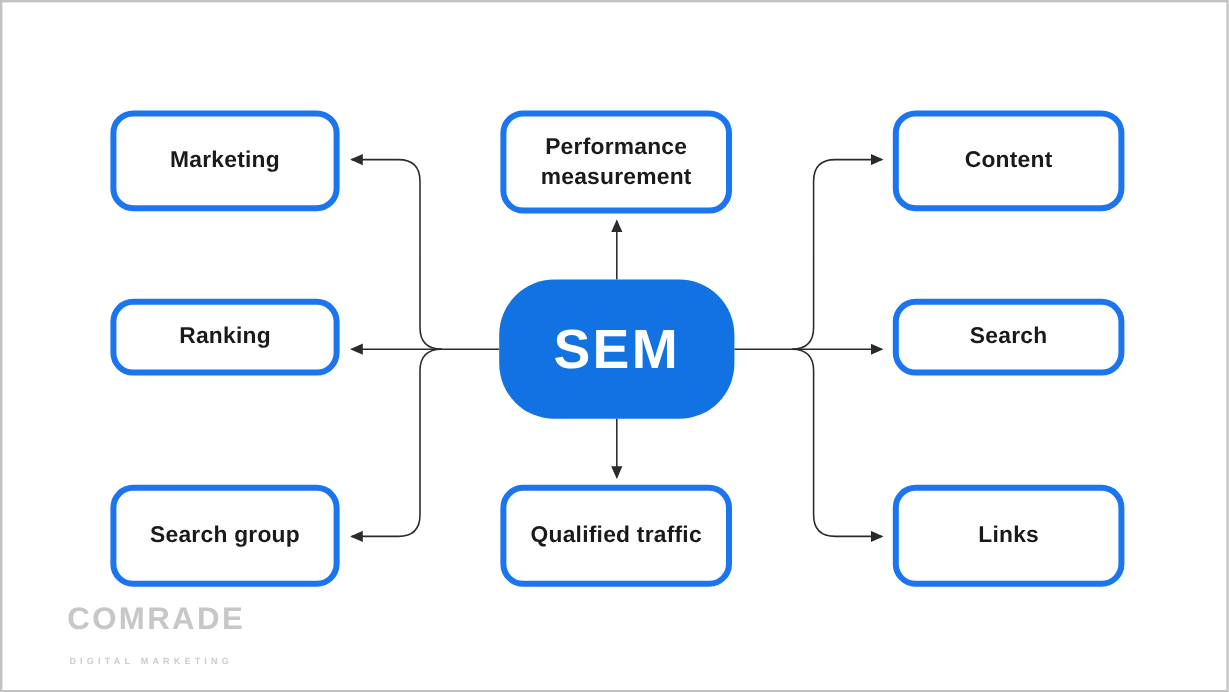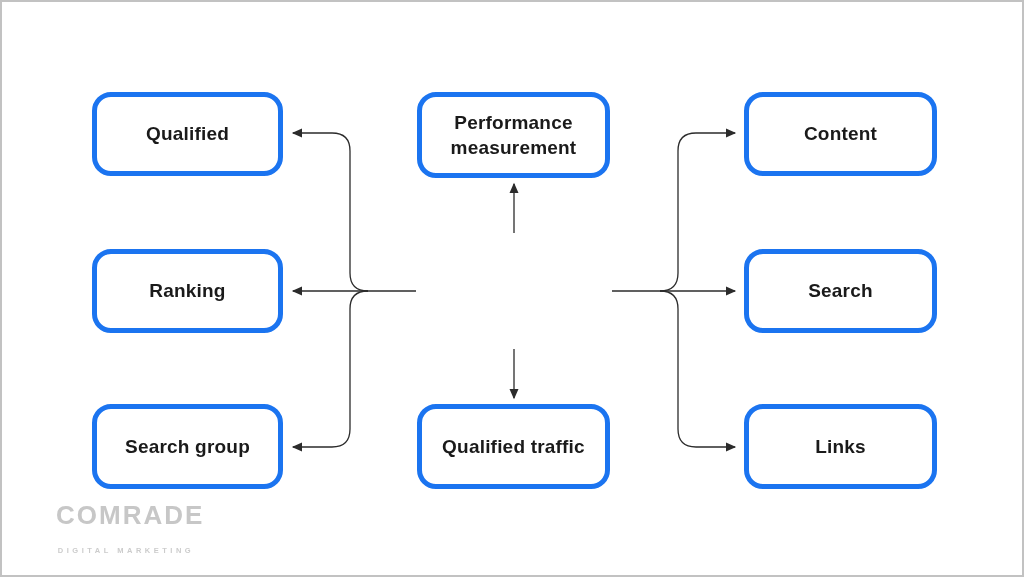--- a/index.html
+++ b/index.html
@@ -25,21 +25,21 @@
     font-size:19px;
     line-height:1.32;
     color:#1a1a1a;
     padding:4px 14px;
     letter-spacing:0.2px;
   }
   .col-left{left:90px;width:191px;}
   .col-mid{left:415px;width:193px;}
   .col-right{left:742px;width:193px;}
   .row-top{top:90px;height:84px;}
-  .row-midrow{top:247px;height:84px;}
+  .row-midrow{top:247px;height:64px;}
   .row-bottom{top:402px;height:85px;}
   .center-node{
     position:absolute;
     left:414px;top:231px;width:196px;height:116px;
     background:#1272e2;
     border-radius:46px;
     display:flex;align-items:center;justify-content:center;
     color:#ffffff;
     font-weight:800;
     font-size:46px;
@@ -91,33 +91,36 @@
 
       <path d="M658,289 Q676,289 676,307 L676,427 Q676,445 694,445 L733,445" marker-end="url(#arrow)"></path>
 
       <path d="M512,231 L512,182" marker-end="url(#arrow)"></path>
 
       <path d="M512,347 L512,396" marker-end="url(#arrow)"></path>
     </g>
   </svg>
 
   <div class="node col-left row-top">
-    <span>Qualified</span>
+    <span>Marketing</span>
   </div>
   <div class="node col-left row-midrow">
     <span>Ranking</span>
   </div>
   <div class="node col-left row-bottom">
     <span>Search group</span>
   </div>
 
   <div class="node col-mid" style="top:90px;height:86px;">
     <span>Performance measurement</span>
   </div>
 
+  <div class="center-node">
+    <span>SEM</span>
+  </div>
 
   <div class="node col-right row-top">
     <span>Content</span>
   </div>
 
   <div class="node col-mid row-bottom">
     <span>Qualified traffic</span>
   </div>
   <div class="node col-right row-bottom">
     <span>Links</span>

